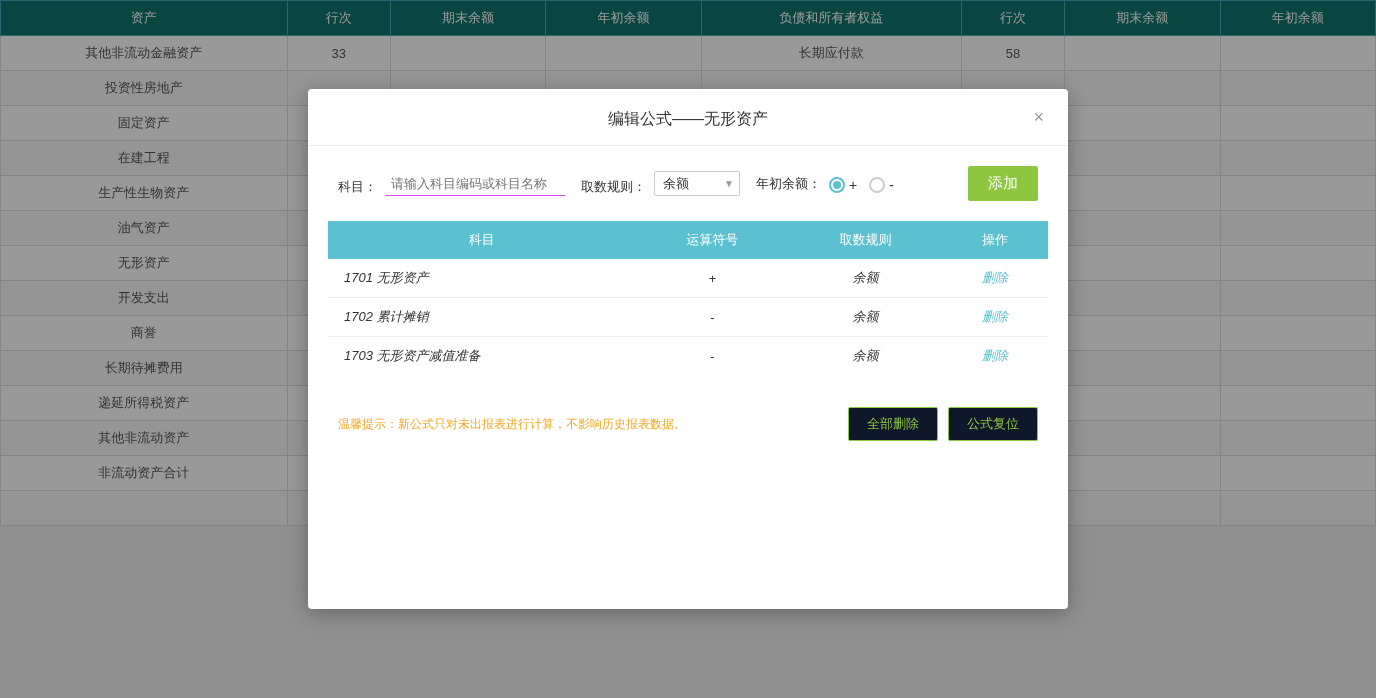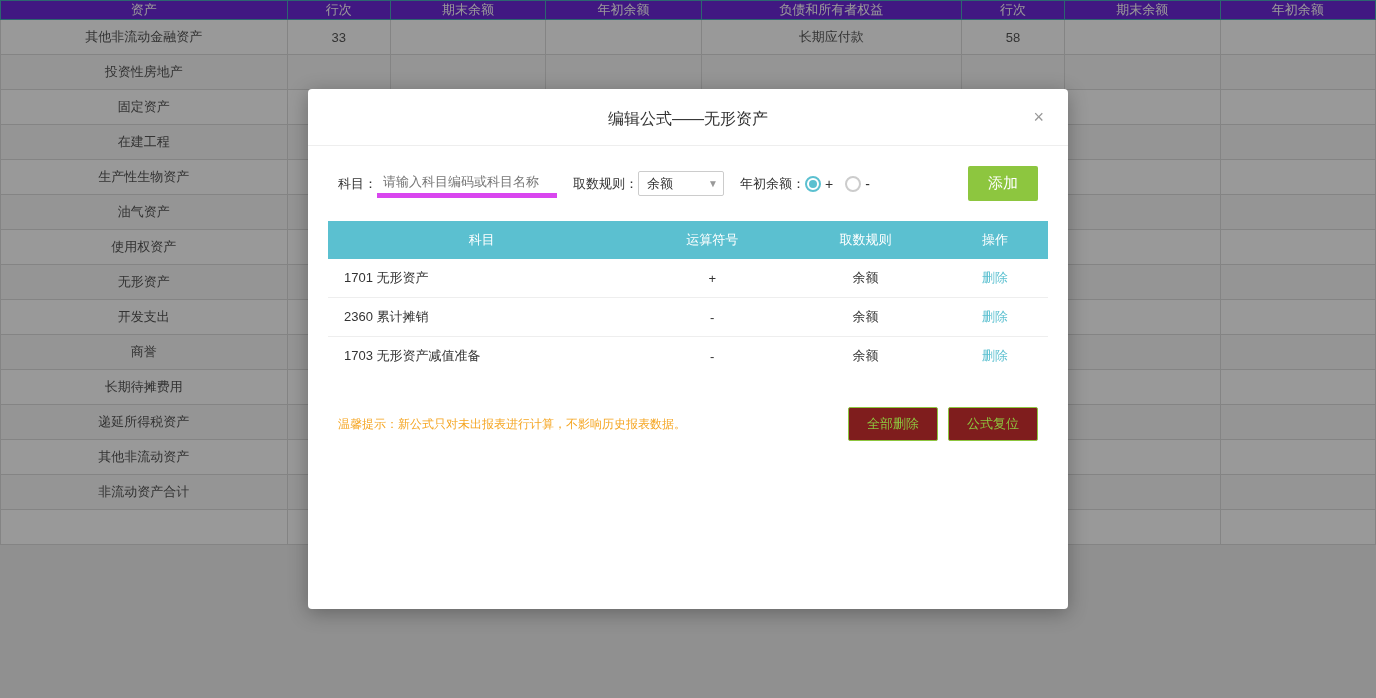--- a/index.html
+++ b/index.html
@@ -18,23 +18,23 @@
       position: relative;
     }
 
     .bg-table {
       width: 100%;
       border-collapse: collapse;
       color: #333;
       font-size: 13px;
     }
     .bg-table th {
-      background: #6d28d9;
+      background: #0f766e;
       color: #fff;
-      padding: 0 12px;
+      padding: 8px 12px;
       text-align: center;
       border: 1px solid #4aaabb;
       font-weight: normal;
     }
     .bg-table td {
       padding: 8px 12px;
       text-align: center;
       border: 1px solid #ddd;
       background: #fff;
       color: #555;
@@ -97,32 +97,32 @@
       gap: 16px;
       flex-wrap: wrap;
     }
     .form-label {
       color: #333;
       white-space: nowrap;
       font-size: 13px;
     }
     .form-input {
       border: none;
-      border-bottom: 5px solid #d946ef;
+      border-bottom: 1px solid #d946ef;
       outline: none;
       padding: 4px 6px;
       width: 180px;
       font-size: 13px;
       color: #999;
       background: transparent;
     }
     .form-group {
       display: flex;
-      align-items: center;
-      gap: 0;
+      align-items: flex-end;
+      gap: 8px;
     }
     .select-wrapper {
       position: relative;
       display: inline-flex;
       align-items: center;
     }
     .form-select {
       border: 1px solid #ccc;
       border-radius: 2px;
       padding: 4px 24px 4px 8px;
@@ -204,20 +204,21 @@
       color: #fff;
       padding: 10px 16px;
       text-align: center;
       font-weight: normal;
     }
     .data-table tbody tr td {
       padding: 10px 16px;
       text-align: center;
       border-bottom: 1px solid #eee;
       color: #333;
+      font-style: italic;
     }
     .data-table tbody tr:last-child td {
       border-bottom: none;
     }
     .data-table .td-subject {
       text-align: left;
     }
     .delete-link {
       color: #5bc0d0;
       cursor: pointer;
@@ -234,21 +235,21 @@
     }
     .footer-tip {
       color: #f5a623;
       font-size: 12px;
     }
     .footer-btns {
       display: flex;
       gap: 10px;
     }
     .btn-outline {
-      background: #7f1d1d;
+      background: #0f172a;
       border: 1px solid #8dc63f;
       color: #8dc63f;
       padding: 7px 18px;
       font-size: 13px;
       border-radius: 2px;
       cursor: pointer;
     }
   </style>
 </head>
 <body>
@@ -314,30 +315,20 @@
         <td></td>
         <td></td>
         <td></td>
         <td></td>
         <td></td>
         <td></td>
         <td></td>
       </tr>
       <tr>
         <td>油气资产</td>
-        <td></td>
-        <td></td>
-        <td></td>
-        <td></td>
-        <td></td>
-        <td></td>
-        <td></td>
-      </tr>
-      <tr>
-        <td>使用权资产</td>
         <td></td>
         <td></td>
         <td></td>
         <td></td>
         <td></td>
         <td></td>
         <td></td>
       </tr>
       <tr>
         <td>无形资产</td>
@@ -481,21 +472,21 @@
           <tbody>
             <tr>
               <td class="td-subject">1701 无形资产</td>
               <td>+</td>
               <td>余额</td>
               <td>
                 <a class="delete-link">删除</a>
               </td>
             </tr>
             <tr>
-              <td class="td-subject">2360 累计摊销</td>
+              <td class="td-subject">1702 累计摊销</td>
               <td>-</td>
               <td>余额</td>
               <td>
                 <a class="delete-link">删除</a>
               </td>
             </tr>
             <tr>
               <td class="td-subject">1703 无形资产减值准备</td>
               <td>-</td>
               <td>余额</td>

